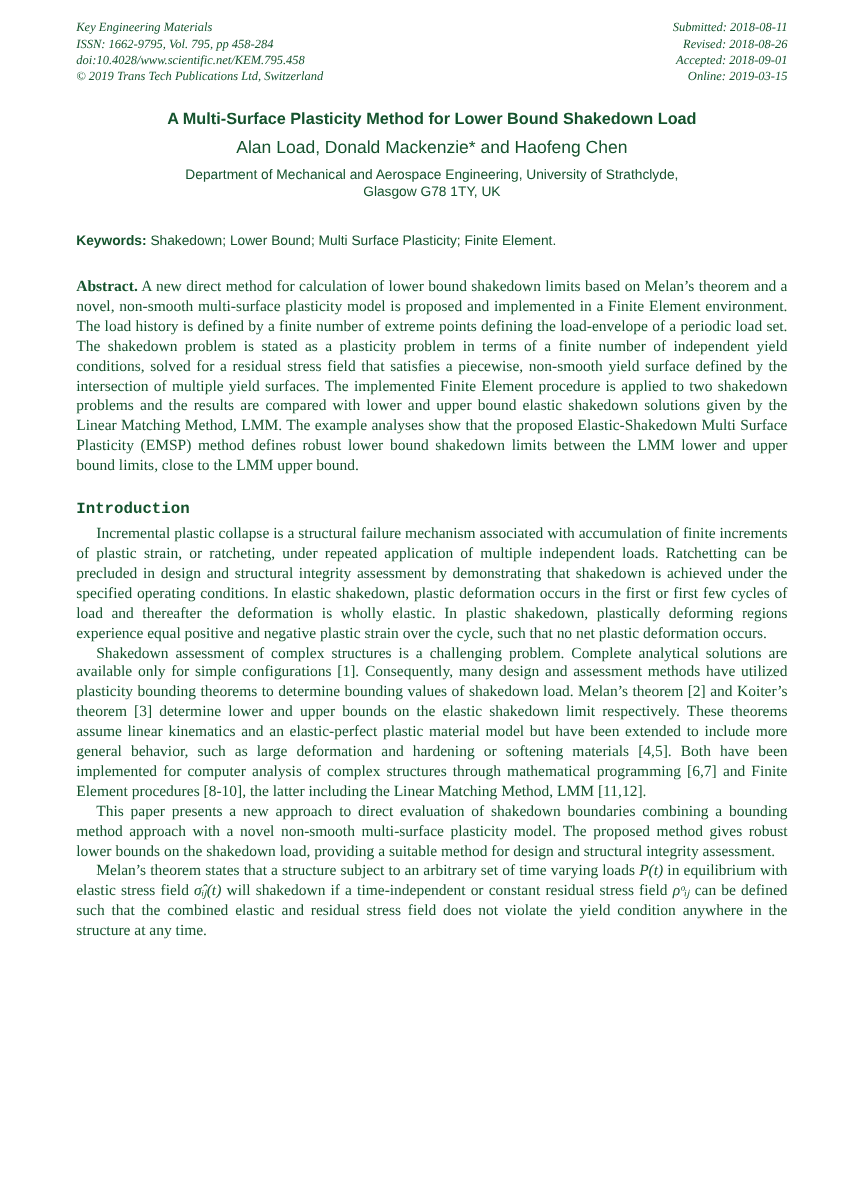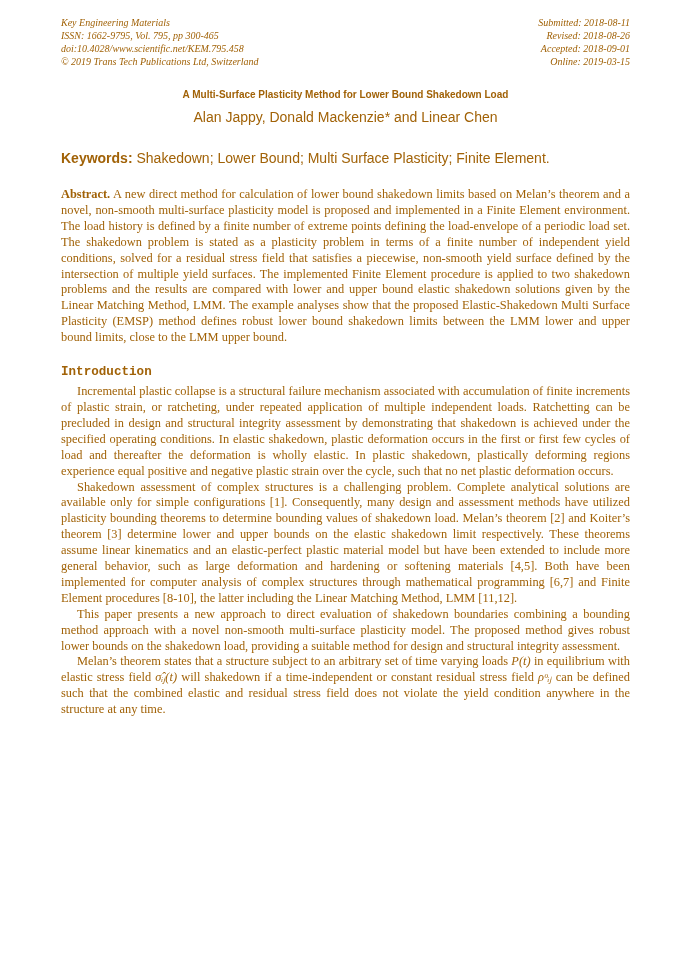--- a/index.html
+++ b/index.html
@@ -3,41 +3,41 @@
 <meta charset="utf-8">
 <style>
   html, body { margin: 0; padding: 0; background: #ffffff; }
   .page {
     position: relative;
     width: 678px;
     height: 959px;
     box-sizing: border-box;
     padding: 16px 48px 0 61px;
     background: #ffffff;
-    color: #a16207;
+    color: #14532d;
     overflow: hidden;
     font-family: "Liberation Serif", serif;
   }
   
   .masthead {
     display: flex;
     justify-content: space-between;
     font-style: italic;
     font-size: 10px;
     line-height: 13px;
     font-family: "Liberation Serif", serif;
   }
   .masthead .right { text-align: right; }
   
   .paper-title {
     margin: 17px 0 0 0;
     text-align: center;
     font-family: "Liberation Sans", sans-serif;
     font-weight: bold;
-    font-size: 10px;
+    font-size: 13px;
     line-height: 19px;
   }
   .authors {
     margin-top: 4px;
     text-align: center;
     font-family: "Liberation Sans", sans-serif;
     font-size: 14px;
     line-height: 18px;
   }
   .affiliation {
@@ -51,21 +51,21 @@
     margin-top: 4px;
     text-align: center;
     font-family: "Liberation Sans", sans-serif;
     font-size: 11px;
     line-height: 14px;
   }
   
   .keywords {
     margin: 25px 0 0 0;
     font-family: "Liberation Sans", sans-serif;
-    font-size: 14px;
+    font-size: 11px;
     line-height: 14px;
   }
   .keywords .label { font-weight: bold; }
   
   .bodytext {
     margin: 0;
     font-size: 12.4px;
     line-height: 15.9px;
     text-align: justify;
     font-family: "Liberation Serif", serif;
@@ -84,36 +84,40 @@
   .math { font-style: italic; }
 </style>
 </head>
 <body>
 
 <div class="page">
 
   <header class="masthead">
     <div class="left">
       <div>Key Engineering Materials</div>
-      <div>ISSN: 1662-9795, Vol. 795, pp 300-465</div>
+      <div>ISSN: 1662-9795, Vol. 795, pp 458-284</div>
       <div>doi:10.4028/www.scientific.net/KEM.795.458</div>
       <div>© 2019 Trans Tech Publications Ltd, Switzerland</div>
     </div>
     <div class="right">
       <div>Submitted: 2018-08-11</div>
       <div>Revised: 2018-08-26</div>
       <div>Accepted: 2018-09-01</div>
       <div>Online: 2019-03-15</div>
     </div>
   </header>
 
   <h1 class="paper-title">A Multi-Surface Plasticity Method for Lower Bound Shakedown Load</h1>
 
-  <div class="authors">Alan Jappy, Donald Mackenzie* and Linear Chen</div>
+  <div class="authors">Alan Load, Donald Mackenzie* and Haofeng Chen</div>
 
+  <div class="affiliation">
+    <div>Department of Mechanical and Aerospace Engineering, University of Strathclyde,</div>
+    <div>Glasgow G78 1TY, UK</div>
+  </div>
 
 
   <p class="keywords"><span class="label">Keywords:</span><span> Shakedown; Lower Bound; Multi Surface Plasticity; Finite Element.</span></p>
 
   <p class="bodytext abstract"><span class="runin">Abstract.</span><span> A new direct method for calculation of lower bound shakedown limits based on Melan’s theorem and a novel, non-smooth multi-surface plasticity model is proposed and implemented in a Finite Element environment. The load history is defined by a finite number of extreme points defining the load-envelope of a periodic load set. The shakedown problem is stated as a plasticity problem in terms of a finite number of independent yield conditions, solved for a residual stress field that satisfies a piecewise, non-smooth yield surface defined by the intersection of multiple yield surfaces. The implemented Finite Element procedure is applied to two shakedown problems and the results are compared with lower and upper bound elastic shakedown solutions given by the Linear Matching Method, LMM. The example analyses show that the proposed Elastic-Shakedown Multi Surface Plasticity (EMSP) method defines robust lower bound shakedown limits between the LMM lower and upper bound limits, close to the LMM upper bound.</span></p>
 
   <h2 class="section-heading">Introduction</h2>
 
   <p class="bodytext indent">Incremental plastic collapse is a structural failure mechanism associated with accumulation of finite increments of plastic strain, or ratcheting, under repeated application of multiple independent loads. Ratchetting can be precluded in design and structural integrity assessment by demonstrating that shakedown is achieved under the specified operating conditions. In elastic shakedown, plastic deformation occurs in the first or first few cycles of load and thereafter the deformation is wholly elastic. In plastic shakedown, plastically deforming regions experience equal positive and negative plastic strain over the cycle, such that no net plastic deformation occurs.</p>
   <p class="bodytext indent">Shakedown assessment of complex structures is a challenging problem. Complete analytical solutions are available only for simple configurations [1]. Consequently, many design and assessment methods have utilized plasticity bounding theorems to determine bounding values of shakedown load. Melan’s theorem [2] and Koiter’s theorem [3] determine lower and upper bounds on the elastic shakedown limit respectively. These theorems assume linear kinematics and an elastic-perfect plastic material model but have been extended to include more general behavior, such as large deformation and hardening or softening materials [4,5]. Both have been implemented for computer analysis of complex structures through mathematical programming [6,7] and Finite Element procedures [8-10], the latter including the Linear Matching Method, LMM [11,12].</p>

